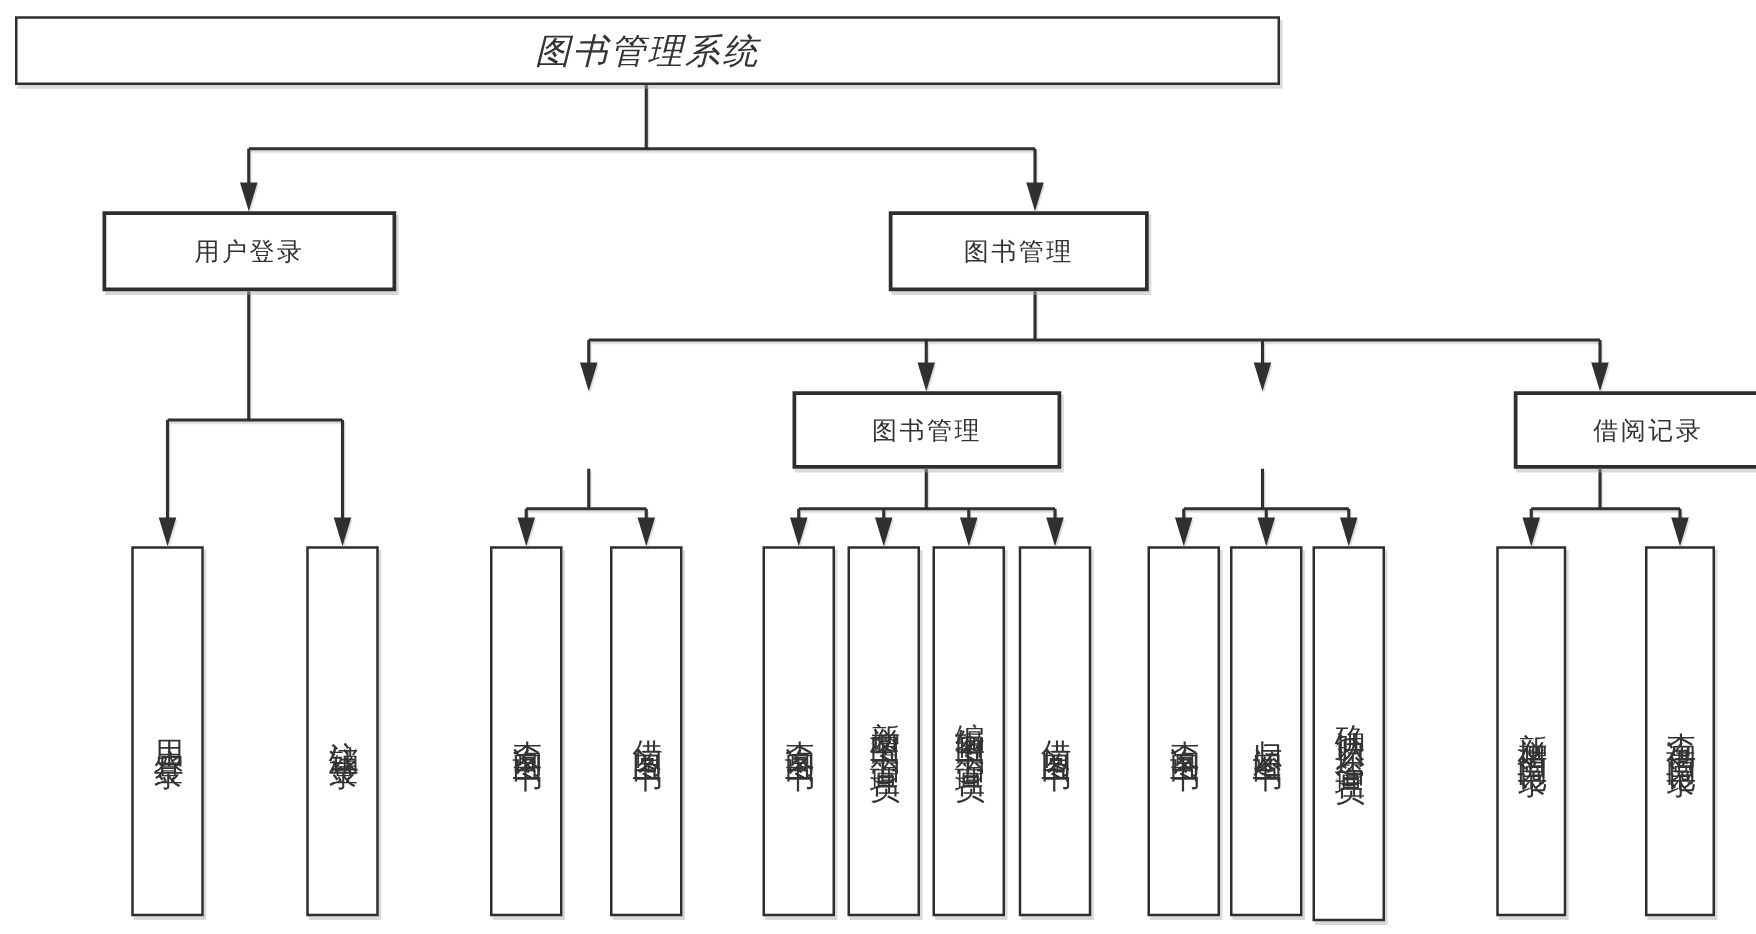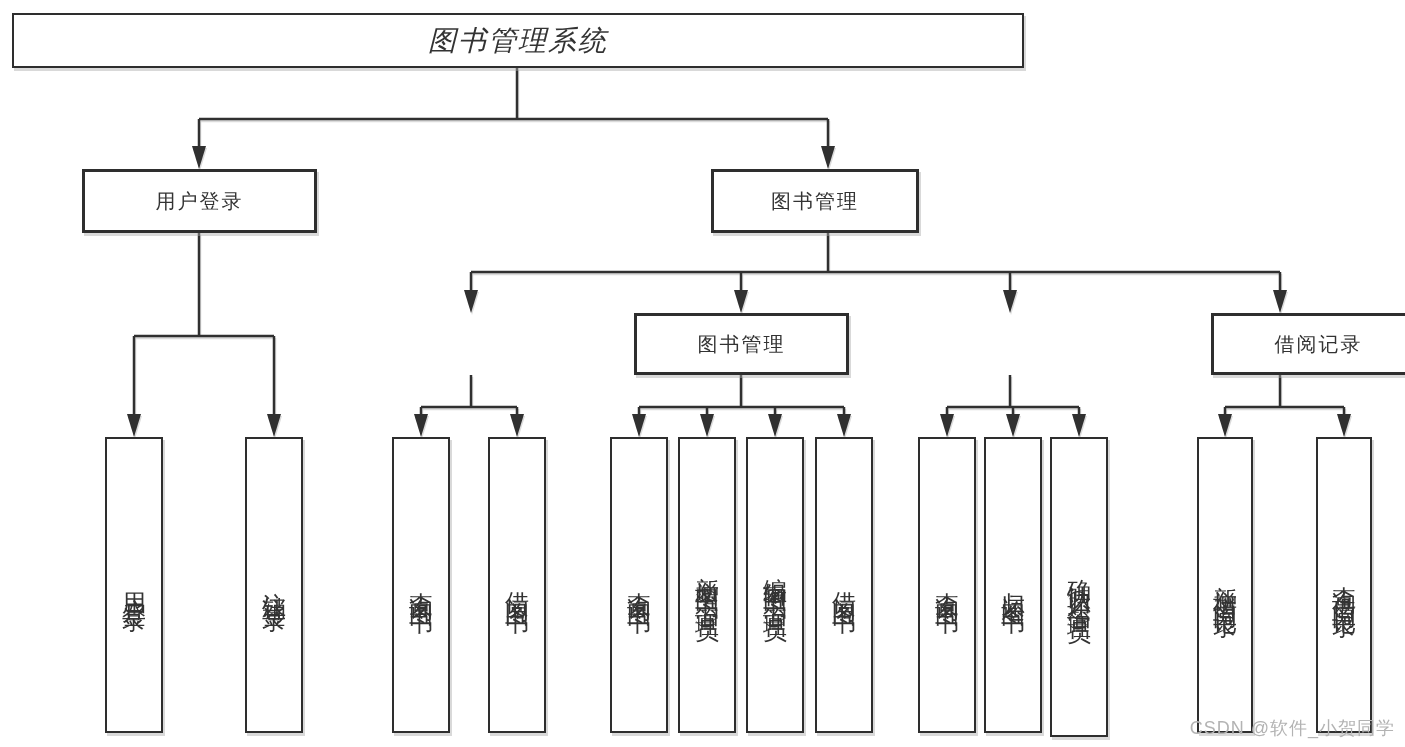--- a/index.html
+++ b/index.html
@@ -106,15 +106,14 @@
   <div class="box leaf" style="left:746px;top:437px;width:58px;height:296px">编辑图书（管理员）</div>
   <div class="box leaf" style="left:815px;top:437px;width:58px;height:296px">借阅图书</div>
 
   <div class="box leaf" style="left:918px;top:437px;width:58px;height:296px">查询图书</div>
   <div class="box leaf" style="left:984px;top:437px;width:58px;height:296px">归还图书</div>
   <div class="box leaf" style="left:1050px;top:437px;width:58px;height:300px">确认归还（管理员）</div>
 
   <div class="box leaf" style="left:1197px;top:437px;width:56px;height:296px">新增借阅记录</div>
   <div class="box leaf" style="left:1316px;top:437px;width:56px;height:296px">查询借阅记录</div>
 
-  <div class="watermark">CSDN @软件_小贺同学</div>
 
 </div>
 
 </body></html>

